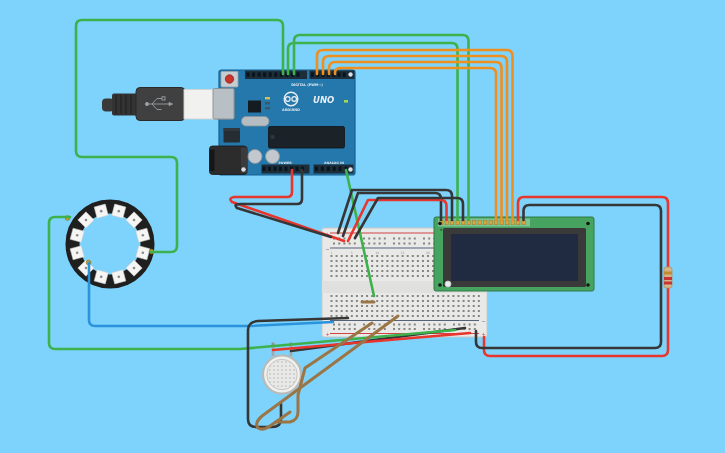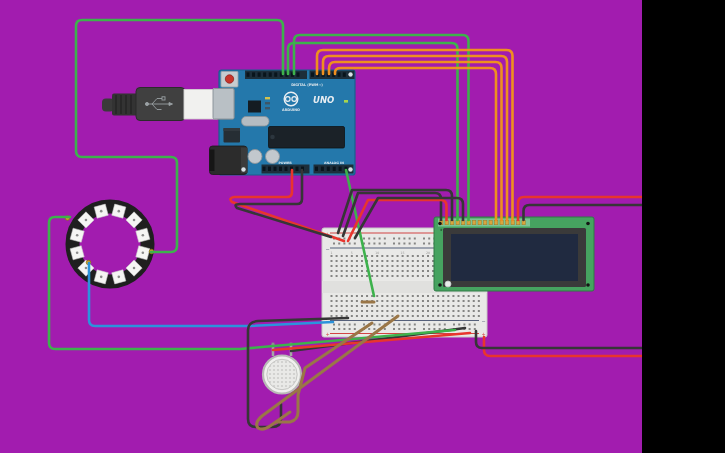--- a/index.html
+++ b/index.html
@@ -1,16 +1,16 @@
 <!DOCTYPE html>
 <html><head>
 <meta charset="utf-8">
 <style>
   html,body{margin:0;padding:0;background:#000;}
-  .stage{position:relative;width:642px;height:453px;background:#a21caf;overflow:hidden;
+  .stage{position:relative;width:725px;height:453px;background:#7dd3fc;overflow:hidden;
          font-family:"DejaVu Sans",sans-serif;}
   svg text{font-family:"DejaVu Sans",sans-serif;}
   .lbl{fill:#dfe7ec;font-weight:bold;}
 </style>
 </head>
 <body>
 
 <div class="stage">
 <svg id="scene" width="725" height="453" viewBox="0 0 725 453">
   <defs>

